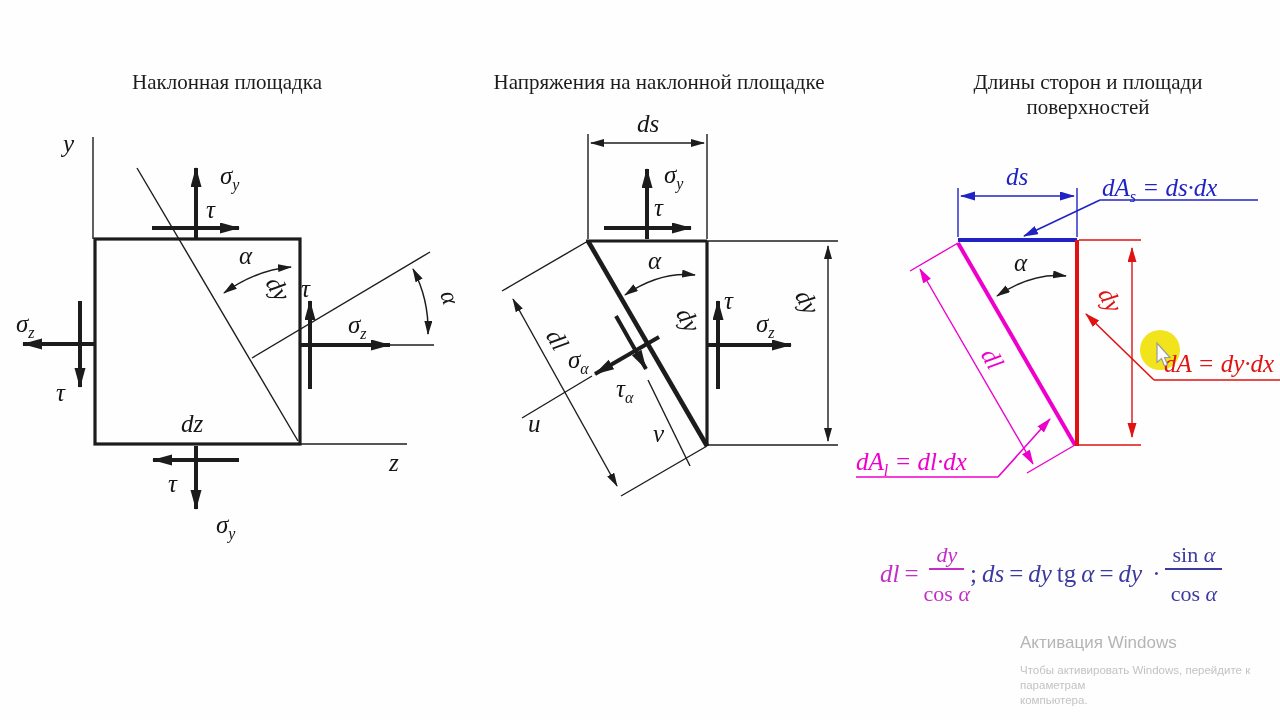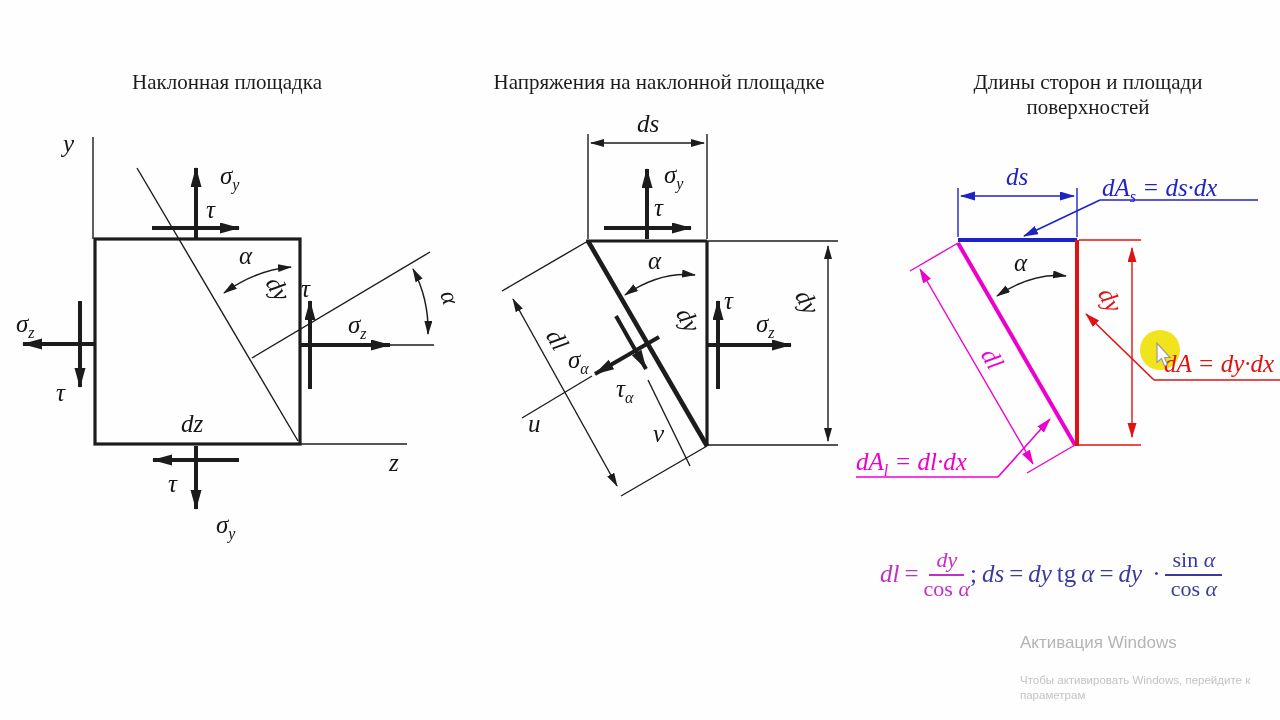--- a/index.html
+++ b/index.html
@@ -24,26 +24,26 @@
   .rd{stroke:#e01212;fill:none;}
   .w4{stroke-width:4;} .w14{stroke-width:1.4;} .w15{stroke-width:1.6;}
   
   .formula{position:absolute;left:880px;top:543px;height:62px;display:flex;align-items:center;
            font-size:25px;font-style:italic;}
   .formula .up{font-style:normal;}
   .f-mag{color:#c32fc6;}
   .f-nav{color:#3c3a9e;}
   .frac{display:inline-flex;flex-direction:column;align-items:center;font-size:22px;line-height:1.15;}
   .frac .num{border-bottom:2px solid currentColor;padding:0 7px 1px;}
-  .frac .den{padding-top:0;}
+  .frac .den{padding-top:11px;}
   .gap{margin:0 5px;}
   
   .watermark{position:absolute;left:1020px;top:633px;font-family:"Liberation Sans",sans-serif;color:#bcbcbc;}
   .wm-title{font-size:17px;color:#b5b5b5;}
-  .wm-sub{font-size:11.5px;color:#c3c3c3;line-height:1.3;margin-top:20px;}
+  .wm-sub{font-size:11.5px;color:#c3c3c3;line-height:1.3;margin-top:10px;}
 </style>
 </head>
 <body>
 
 <div class="stage">
 
 <svg width="1280" height="720" viewBox="0 0 1280 720">
   <defs>
     <marker id="tipB" orient="auto-start-reverse" markerUnits="userSpaceOnUse" markerWidth="15" markerHeight="9" refX="13" refY="4">
           <path d="M0,0 L14,4 L0,8 Z" fill="#1c1c1c"></path>
@@ -206,16 +206,17 @@
     <span class="num"><span class="up">sin</span> <span>α</span></span>
     <span class="den"><span class="up">cos</span> <span>α</span></span>
   </span>
 </div>
 
 
 <div class="watermark">
   <div class="wm-title">Активация Windows</div>
   <div class="wm-sub">
     <div>Чтобы активировать Windows, перейдите к параметрам</div>
+    <div>компьютера.</div>
   </div>
 </div>
 
 </div>
 
 </body></html>

